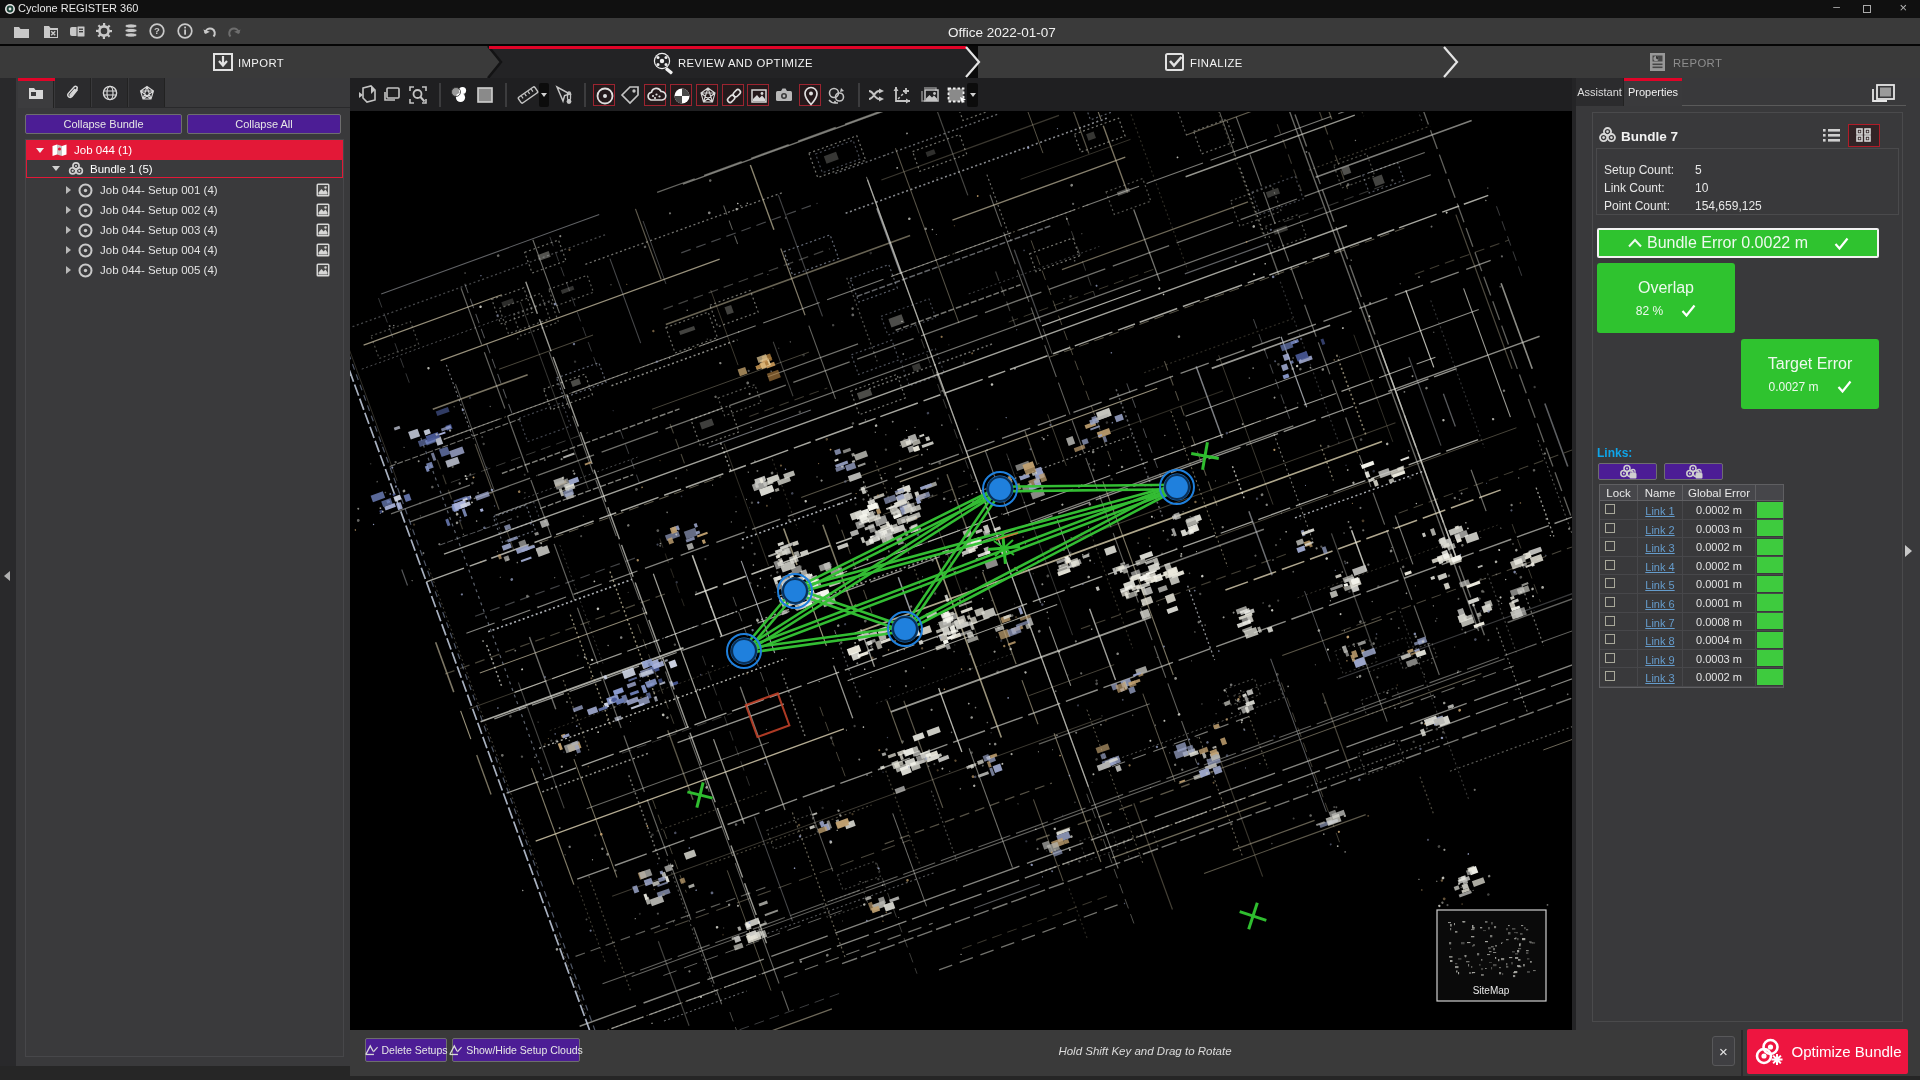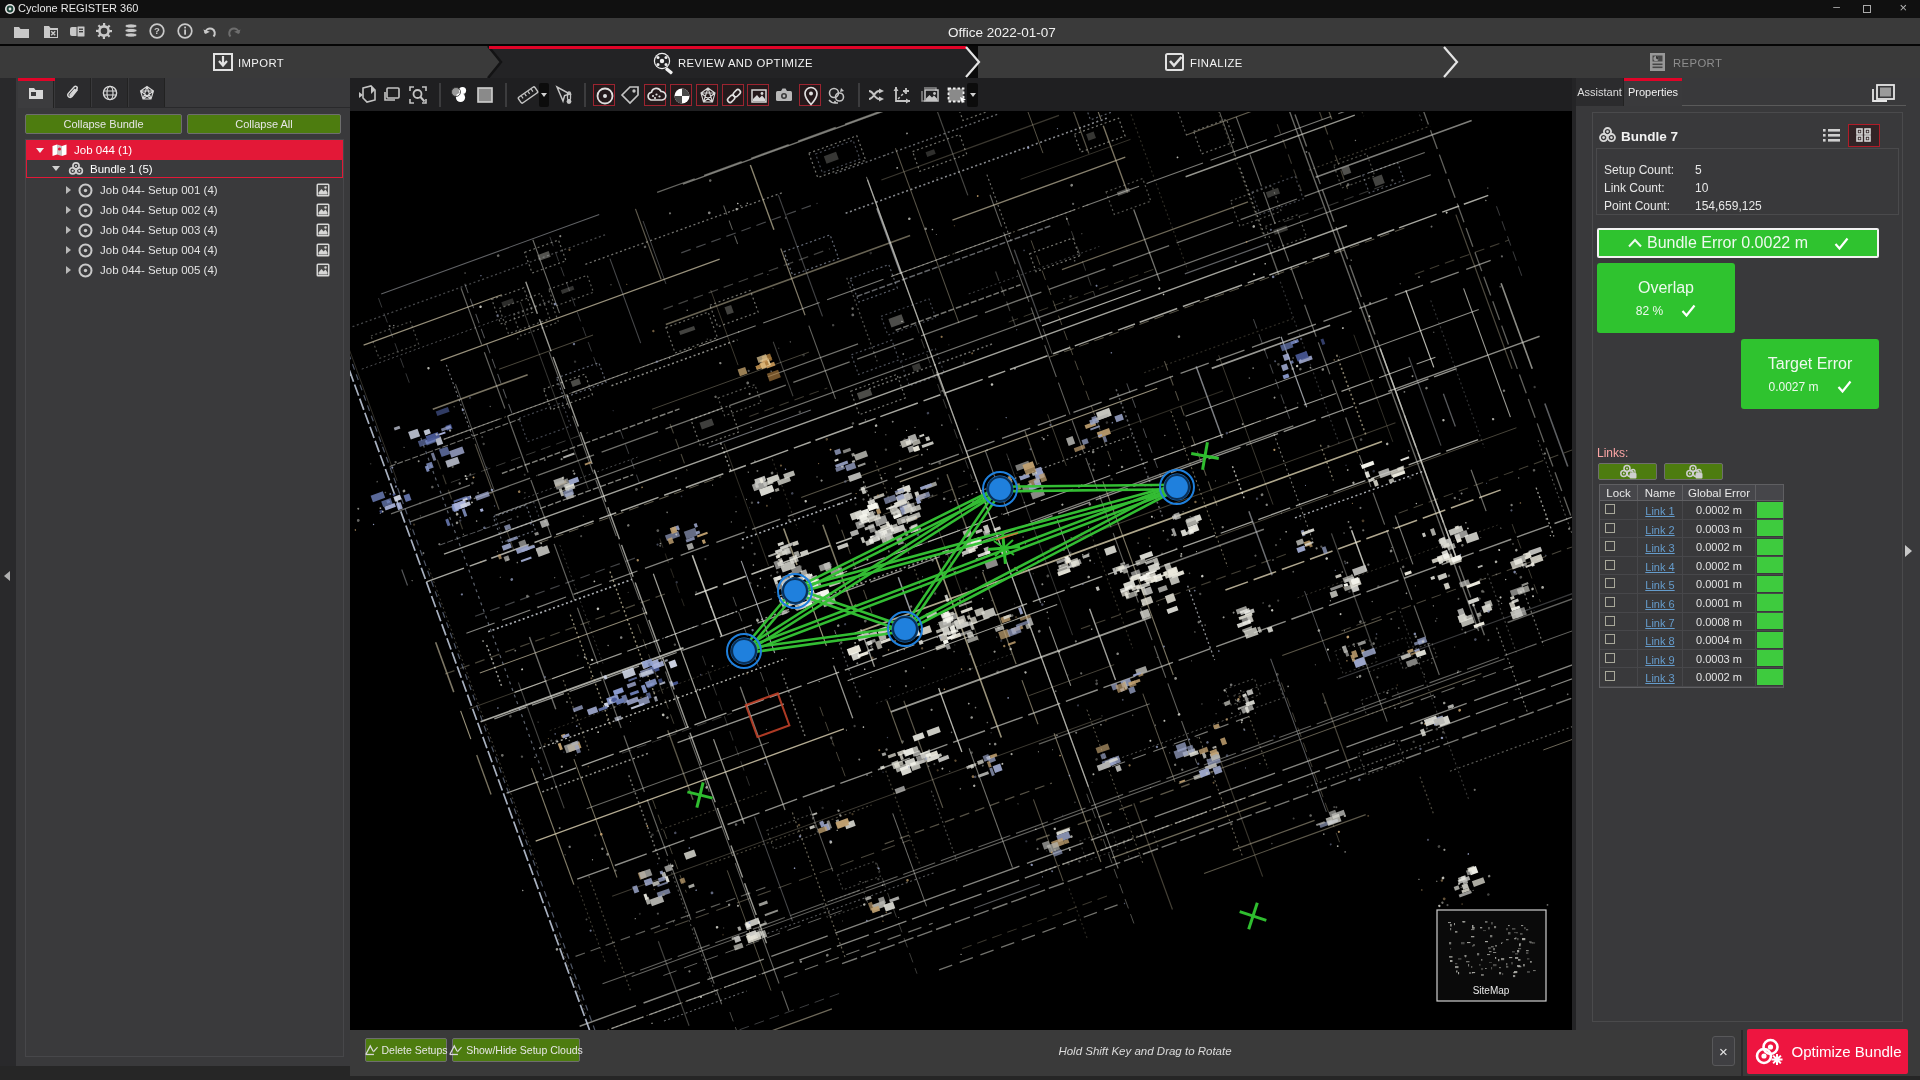--- a/index.html
+++ b/index.html
@@ -12,21 +12,21 @@
 #ribbon{left:0;top:46px;width:1920px;height:32px;background:#0a0a0a;}
 #leftstrip{left:0;top:78px;width:16px;height:988px;background:#29292b;}
 #leftpanel{left:16px;top:78px;width:334px;height:988px;background:#39393b;}
 #viewer{left:350px;top:78px;width:1222px;height:952px;background:#000;}
 #vtoolbar{left:350px;top:78px;width:1222px;height:34px;background:#1f1f21;border-bottom:1px solid #000;}
 #vdivider{left:1572px;top:78px;width:4px;height:952px;background:#242426;}
 #rightpanel{left:1576px;top:78px;width:344px;height:952px;background:#39393b;}
 #bottombar{left:350px;top:1030px;width:1570px;height:46px;background:#3a3a3a;}
 #bottomstrip{left:350px;top:1076px;width:1570px;height:4px;background:#262626;}
 #bottomleft{left:0;top:1066px;width:350px;height:14px;background:#262626;}
-.btn{position:absolute;background:#4d7c0f;border:1px solid #6e6e6e;border-radius:2px;color:#e6e6e6;font-size:11px;display:flex;align-items:center;justify-content:center;white-space:nowrap;}
+.btn{position:absolute;background:#4c1d95;border:1px solid #6e6e6e;border-radius:2px;color:#e6e6e6;font-size:11px;display:flex;align-items:center;justify-content:center;white-space:nowrap;}
 .tile{position:absolute;border-radius:3px;display:flex;flex-direction:column;align-items:center;justify-content:center;color:#eef9ee;}
 .tile .tt{font-size:16px;}
 .tile .tv{font-size:12px;margin-top:7px;display:flex;align-items:flex-start;}
 .green{background:#2fc32f;}
 .red{background:#cc3131;}
 .treerow{position:absolute;left:1px;width:317px;height:20px;color:#e4e4e4;font-size:11.5px;display:flex;align-items:center;}
 .linkrow{display:flex;height:18.6px;border-bottom:1px solid #47474a;}
 .lk{color:#659ccc;text-decoration:underline;font-size:11px;}
 .sep{position:absolute;top:5px;width:2px;height:24px;background:#3c3c3e;}
 </style></head>
@@ -2900,21 +2900,21 @@
           </span></div>
       </div>
 <div class="tile green" style="left:165px;top:261px;width:138px;height:70px;">
         <div class="tt">Target Error</div>
         <div class="tv">0.0027 m<span style="margin-left:18px;display:flex;">
             <svg width="15" height="13" viewBox="0 0 15 13">
               <path d="M1.5 7 l4 4.5 L13.5 1.5" fill="none" stroke="#fff" stroke-width="2.2"></path>
             </svg>
           </span></div>
       </div>
-<div class="abs" style="left:21px;top:368px;font-size:12px;color:#fca5a5;">Links:</div>
+<div class="abs" style="left:21px;top:368px;font-size:12px;color:#0ea5e9;font-weight:bold;">Links:</div>
 <div class="btn" style="left:22px;top:385px;width:59px;height:17px;">
         <svg width="20" height="15" viewBox="0 0 20 15">
           <g fill="none" stroke="#cfcfcf" stroke-width="1.5">
             <circle cx="9" cy="4.6" r="3"></circle>
             <circle cx="5.8" cy="9.6" r="3"></circle>
             <circle cx="12.2" cy="9.6" r="3"></circle>
           </g>
           <circle cx="9" cy="4.6" r="1" fill="#cfcfcf"></circle>
           <circle cx="5.8" cy="9.6" r="1" fill="#cfcfcf"></circle>
           <rect x="11.5" y="9" width="7" height="5.5" rx="1" fill="#cfcfcf"></rect>

